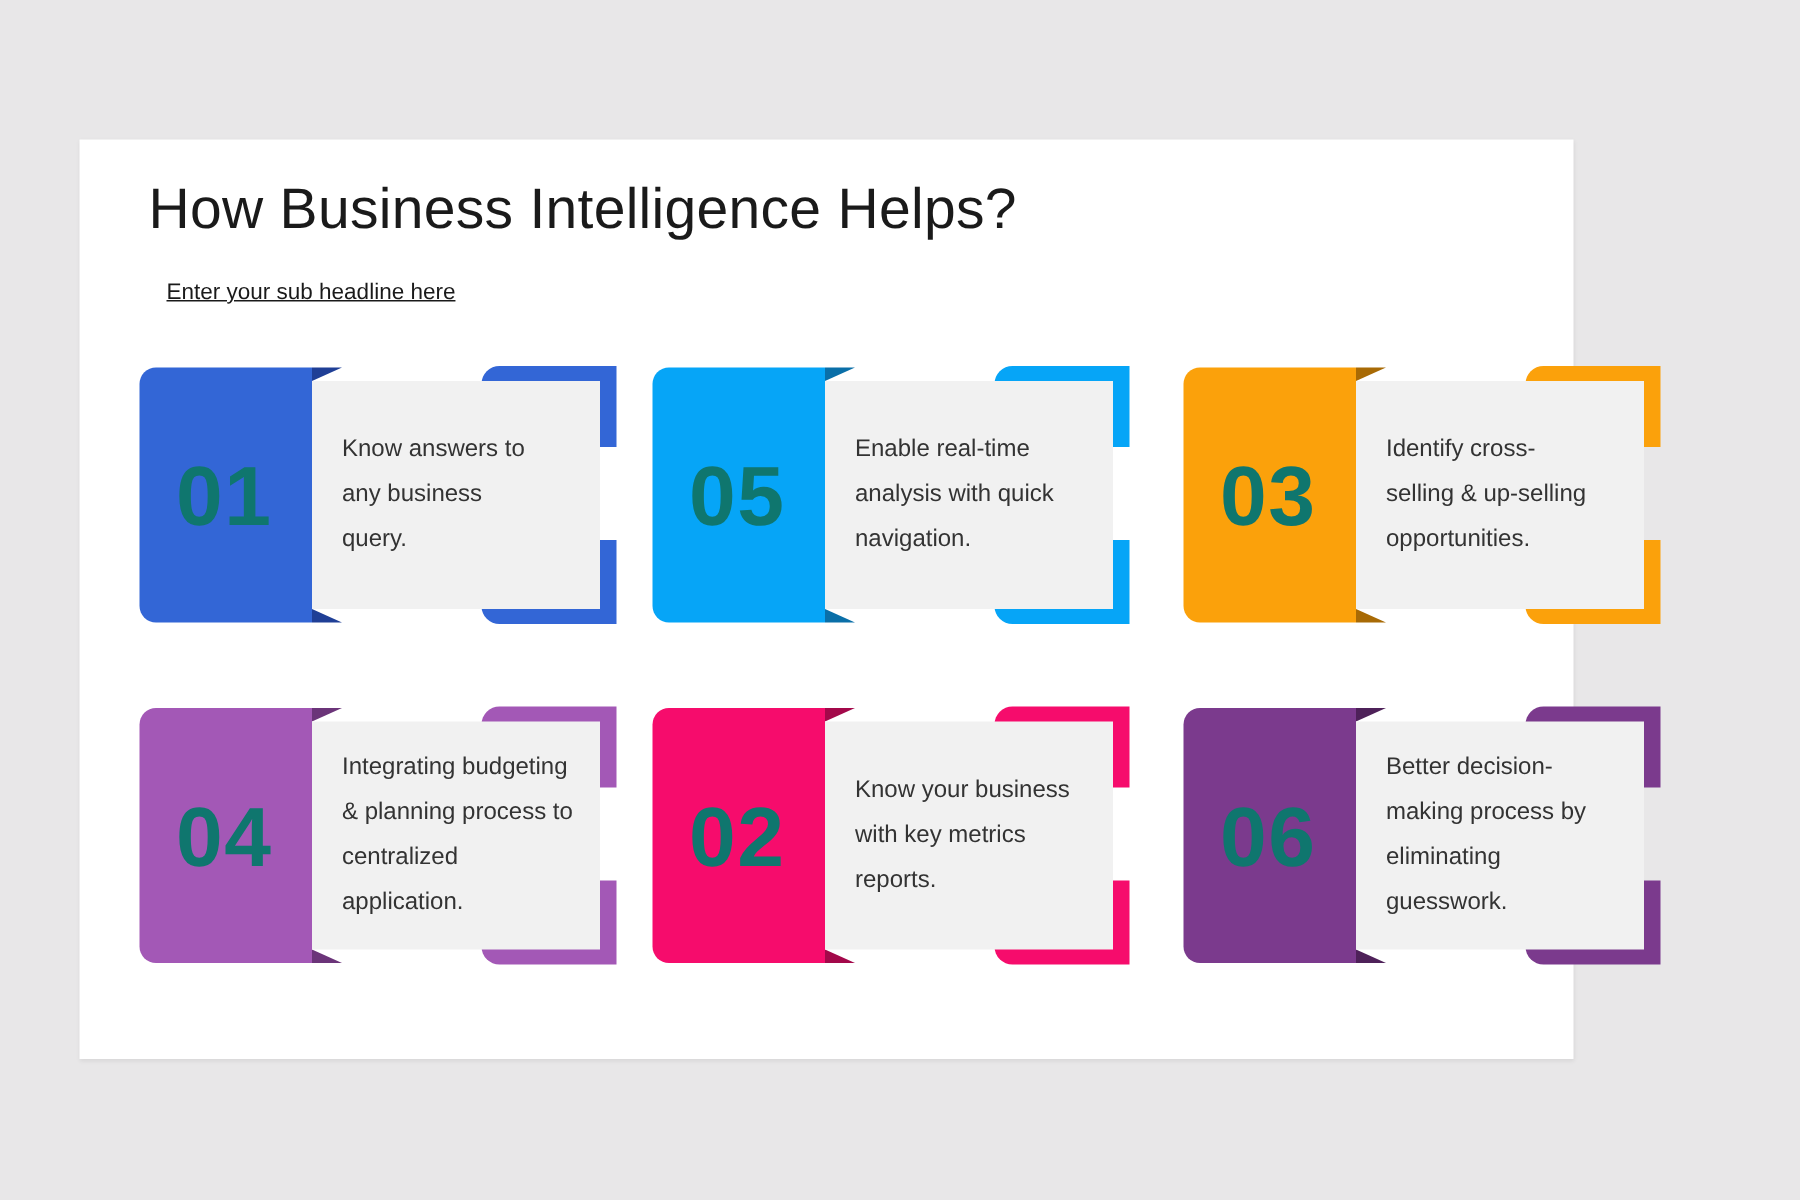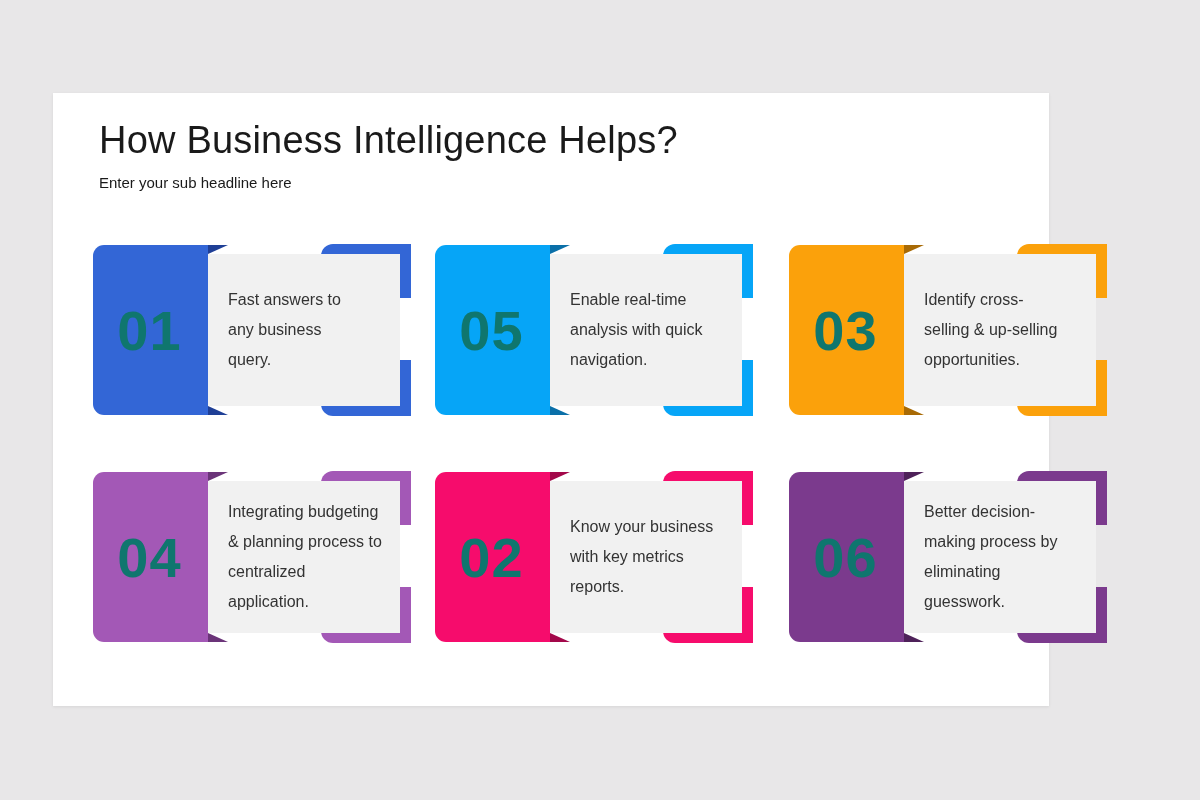--- a/index.html
+++ b/index.html
@@ -25,22 +25,23 @@
       font-weight: normal;
       margin: 0;
       letter-spacing: 0.2px;
       white-space: nowrap;
     }
     .subtitle {
       position: absolute;
       left: 46px; top: 81px;
       font-size: 15px;
       color: #1a1a1a;
-      margin: 0;
+      margin: 12px;
       white-space: nowrap;
+      text-decoration: underline;
     }
     .card {
       position: absolute;
       width: 320px; height: 175px;
     }
     .bracket {
       position: absolute;
       left: 228px;
       width: 90px;
       height: 54px;
@@ -119,21 +120,21 @@
   <p class="subtitle">Enter your sub headline here</p>
 
   <div class="card" style="left:40px; top:152px;">
     <div class="bracket top" style="background: rgb(51, 102, 214);"></div>
     <div class="bracket bottom" style="background: rgb(51, 102, 214);"></div>
     <div class="block" style="background: rgb(51, 102, 214);"></div>
     <div class="fold top" style="border-left-color: rgb(31, 63, 150);"></div>
     <div class="fold bottom" style="border-left-color: rgb(31, 63, 150);"></div>
     <div class="number">01</div>
     <div class="panel">
-      <p class="panel-text">Fast answers to
+      <p class="panel-text">Know answers to
 any business
 query.</p>
     </div>
   </div>
 
   <div class="card" style="left:382px; top:152px;">
     <div class="bracket top" style="background: rgb(6, 165, 247);"></div>
     <div class="bracket bottom" style="background: rgb(6, 165, 247);"></div>
     <div class="block" style="background: rgb(6, 165, 247);"></div>
     <div class="fold top" style="border-left-color: rgb(10, 111, 168);"></div>

